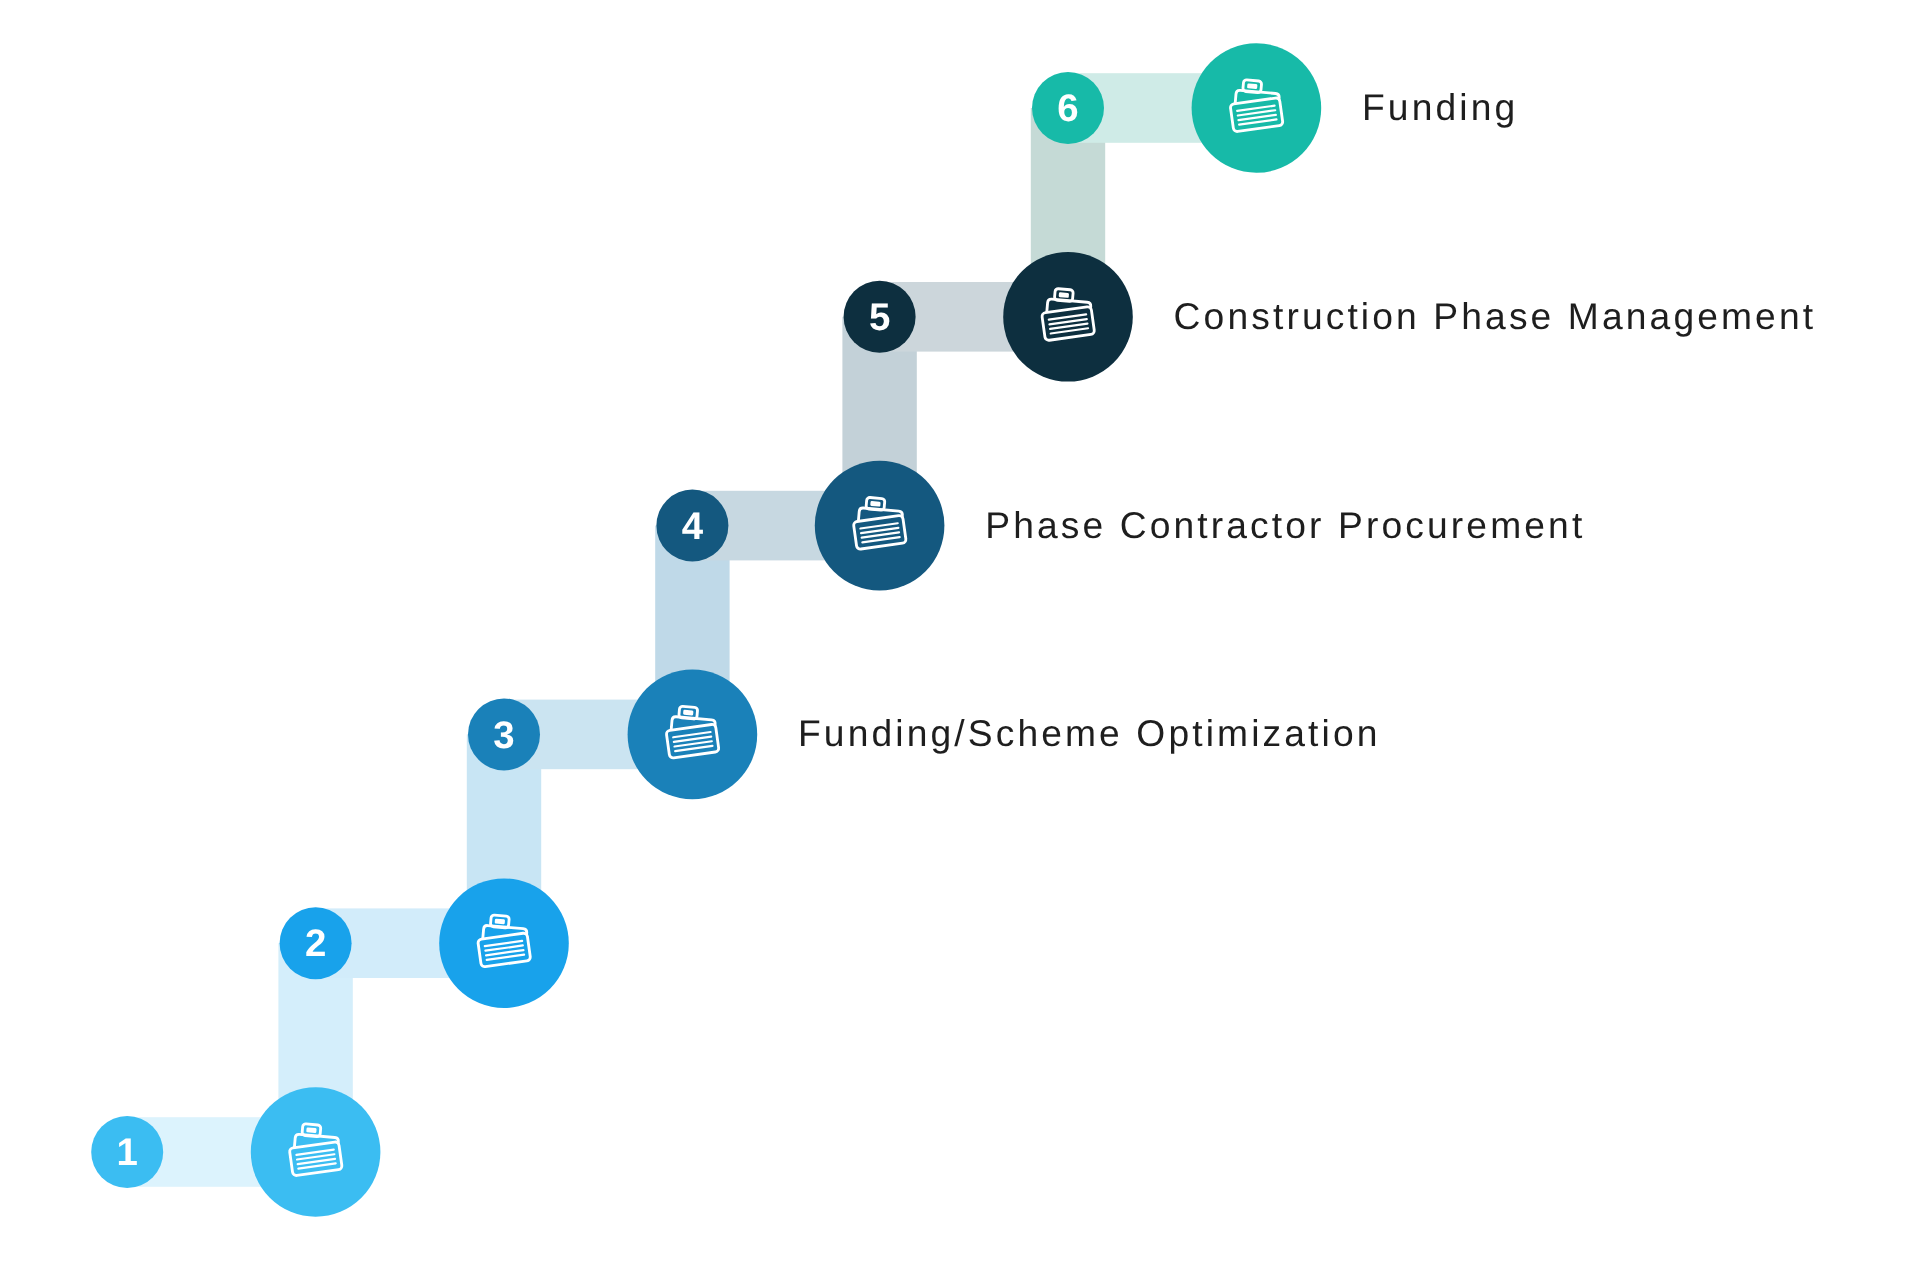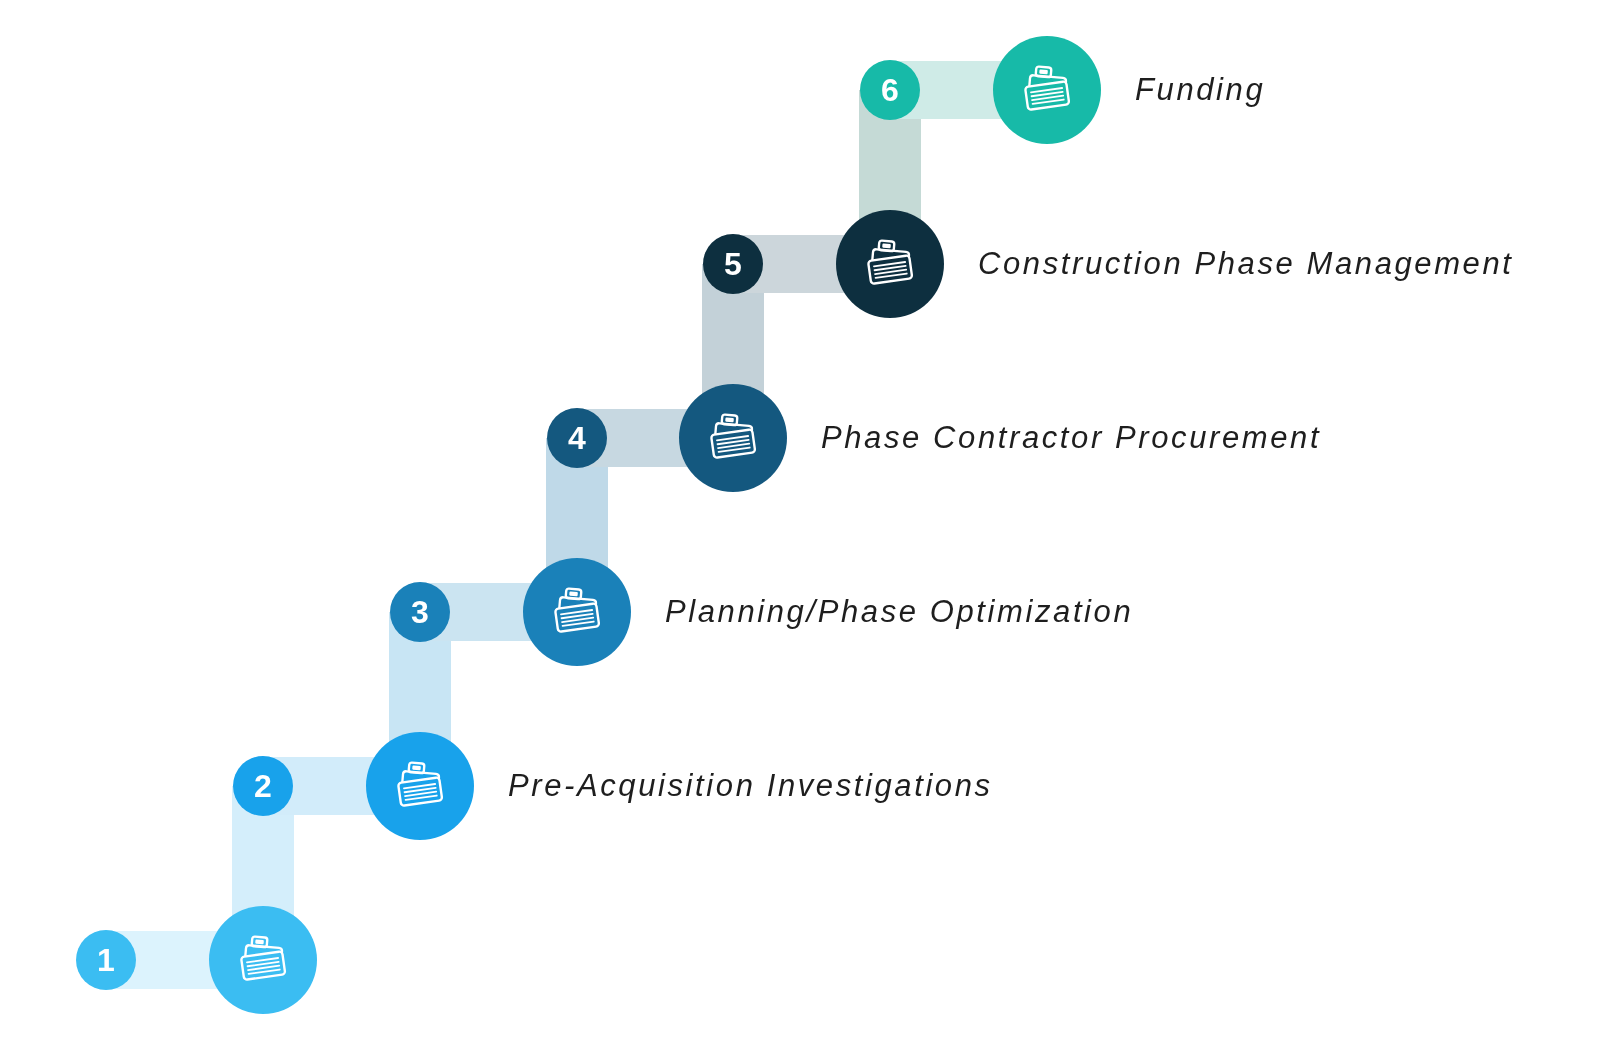--- a/index.html
+++ b/index.html
@@ -55,21 +55,20 @@
     z-index:2;
   }
   .node svg{width:56px;height:56px;display:block;}
   
   .label{
     position:absolute;
     left:calc(var(--fx) + 88px);
     top:var(--y);
     transform:translateY(-50%);
     font-size:31px;
-    font-style:italic;
     letter-spacing:2.6px;
     color:var(--labelc,#1E1E1E);
     white-space:nowrap;
     z-index:2;
   }
 </style>
 </head>
 <body>
 
 <div class="canvas" style="background: rgb(255, 255, 255); --labelc: #1E1E1E;">
@@ -117,21 +116,20 @@
           <rect x="7" y="20.5" width="38.5" height="21.5" rx="3" fill="var(--c)"></rect>
           <g stroke-width="1.7">
             <path d="M11.8 26.2 H41"></path>
               <path d="M11.8 29.8 H41"></path>
             <path d="M11.8 33.4 H41"></path>
               <path d="M11.8 37 H41"></path>
           </g>
         </g>
       </svg>
     </div>
-    <div class="label">Pre-Acquisition Investigations</div>
   </div>
 
   <div class="step" style="--nx: 420px; --fx: 577px; --y: 612px; --c: #1A81B9; --bar: #CBE4F1; --conn: #BFD9E8;">
     <div class="vbar"></div>
     <div class="hbar"></div>
     <div class="badge">
       <span>3</span>
     </div>
     <div class="node">
       <svg viewBox="0 0 52 52" fill="none" stroke="#ffffff" stroke-width="2.2" stroke-linejoin="round" stroke-linecap="round">
@@ -144,21 +142,21 @@
           <rect x="7" y="20.5" width="38.5" height="21.5" rx="3" fill="var(--c)"></rect>
           <g stroke-width="1.7">
             <path d="M11.8 26.2 H41"></path>
               <path d="M11.8 29.8 H41"></path>
             <path d="M11.8 33.4 H41"></path>
               <path d="M11.8 37 H41"></path>
           </g>
         </g>
       </svg>
     </div>
-    <div class="label">Planning/Phase Optimization</div>
+    <div class="label">Funding/Scheme Optimization</div>
   </div>
 
   <div class="step" style="--nx: 577px; --fx: 733px; --y: 438px; --c: #14587F; --bar: #C7D8E1; --conn: #C3D1D8;">
     <div class="vbar"></div>
     <div class="hbar"></div>
     <div class="badge">
       <span>4</span>
     </div>
     <div class="node">
       <svg viewBox="0 0 52 52" fill="none" stroke="#ffffff" stroke-width="2.2" stroke-linejoin="round" stroke-linecap="round">

